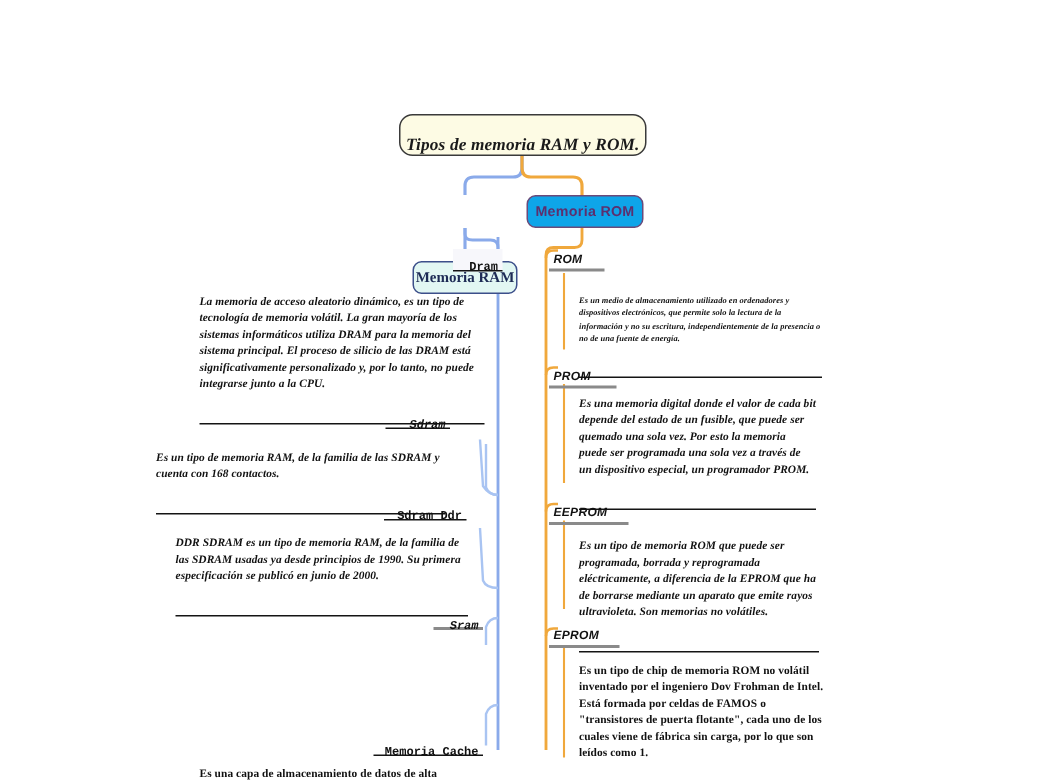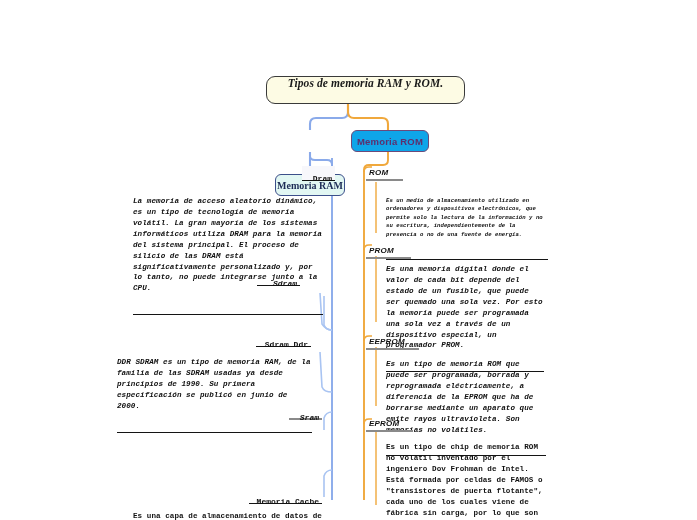--- a/index.html
+++ b/index.html
@@ -30,28 +30,28 @@
     width: 697px;
     height: 520px;
     z-index: 1;
   }
 
   
   .root-node {
     position: absolute;
     left: 266px;
     top: 76px;
-    width: 199px;
+    width: 165px;
     height: 28px;
     box-sizing: border-box;
     background: #fdfbe4;
     border: 1.4px solid #3a3a3a;
     border-radius: 9px;
     display: flex;
-    align-items: flex-start;
+    align-items: flex-end;
     justify-content: center;
     z-index: 3;
   }
   .root-node .txt {
     font-family: "Liberation Serif", serif;
     font-style: italic;
     font-weight: bold;
     font-size: 11.5px;
     color: #1a1a1a;
     letter-spacing: .1px;
@@ -139,21 +139,21 @@
     font-style: italic;
     letter-spacing: .2px;
   }
 
   
   .note {
     position: absolute;
     z-index: 2;
     box-sizing: border-box;
     color: #111111;
-    font-family: Liberation Mono, monospace;
+    font-family: Liberation Serif, serif;
     font-size: 7.6px;
     font-weight: bold;
     font-style: italic;
     line-height: 1.44;
     letter-spacing: .05px;
     border-bottom: 1.2px solid #141414;
     padding-bottom: 20px;
   }
   .note.plain {
     font-style: normal;
@@ -220,20 +220,23 @@
   <div class="leaf-label left" style="left:302px; top:166px; width:33px;">
     <span class="txt">Dram</span>
   </div>
   <div class="note" style="left:133px; top:196px; width:190px;">
     <p>La memoria de acceso aleatorio dinámico, es un tipo de tecnología de memoria volátil. La gran mayoría de los sistemas informáticos utiliza DRAM para la memoria del sistema principal. El proceso de silicio de las DRAM está significativamente personalizado y, por lo tanto, no puede integrarse junto a la CPU.</p>
   </div>
 
   <div class="leaf-label left" style="left:257px; top:271px; width:43px; background:transparent; border-bottom:1.6px solid #141414;">
     <span class="txt" style="font-style:italic;">Sdram</span>
   </div>
+  <div class="note" style="left:104px; top:300px; width:193px;">
+    <p>Es un tipo de memoria RAM, de la familia de las SDRAM y cuenta con 168 contactos.</p>
+  </div>
 
   <div class="leaf-label left" style="left:256px; top:332px; width:55px; background:transparent; border-bottom:1.6px solid #141414;">
     <span class="txt">Sdram Ddr</span>
   </div>
   <div class="note" style="left:117px; top:357px; width:195px;">
     <p>DDR SDRAM es un tipo de memoria RAM, de la familia de las SDRAM usadas ya desde principios de 1990. Su primera especificación se publicó en junio de 2000.</p>
   </div>
 
   <div class="leaf-label left" style="left:289px; top:405px; width:33px; background:transparent; border-bottom:2.2px solid #8a8a8a;">
     <span class="txt" style="font-style:italic;">Sram</span>

